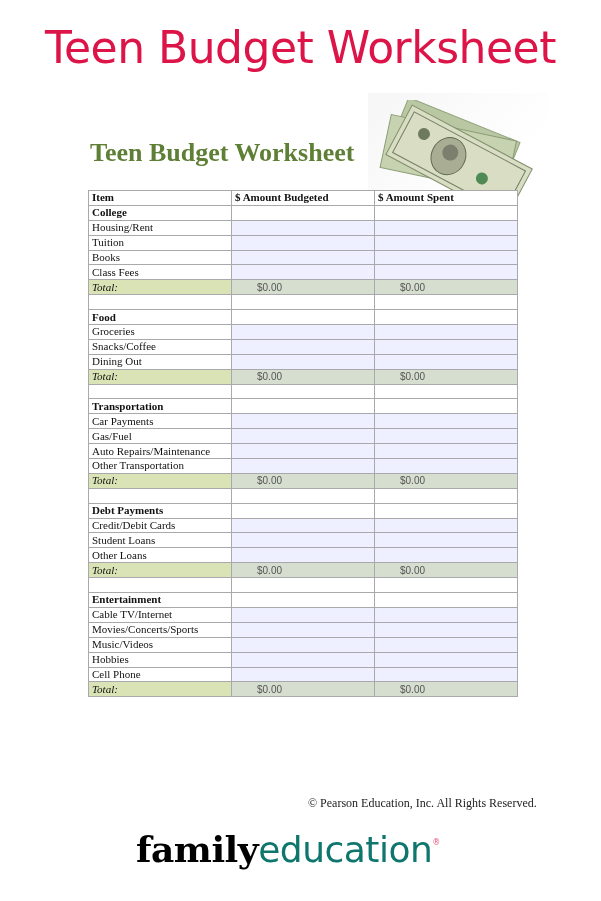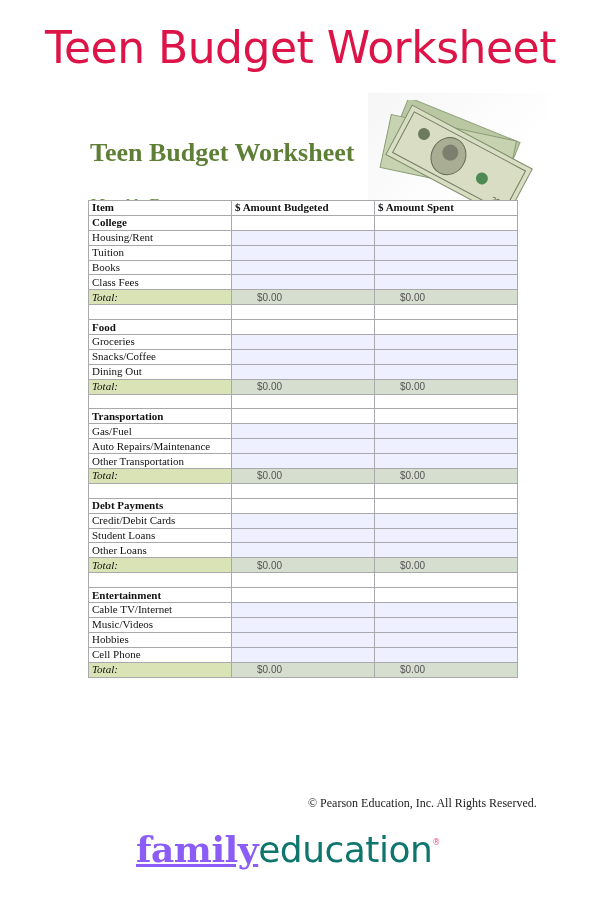--- a/index.html
+++ b/index.html
@@ -2,34 +2,34 @@
 <html><head>
 <meta charset="utf-8">
 <style>
   html, body { margin:0; padding:0; }
   body { width:601px; height:901px; background:#ffffff; position:relative; overflow:hidden; font-family:"Liberation Serif", serif; }
   .main-title { position:absolute; left:0; top:22px; width:601px; text-align:center; font-family:"DejaVu Sans", sans-serif; font-weight:normal; font-size:44px; color:#dc1448; letter-spacing:-0.5px; white-space:nowrap; }
   .sheet-shadow { position:absolute; left:368px; top:93px; width:180px; height:130px; background:linear-gradient(135deg,#f6f6f6,#ffffff 70%); }
   .doc-title { position:absolute; left:90px; top:138px; font-family:"Liberation Serif", serif; font-weight:bold; font-size:26px; color:#5e7f35; white-space:nowrap; }
   .money { position:absolute; left:370px; top:100px; width:165px; height:112px; }
   .section-label { position:absolute; left:91px; top:196px; font-family:Liberation Serif, serif; font-weight:bold; font-size:15px; color:#6f9440; }
-  table.budget { position:absolute; left:88px; top:200px; width:429px; border-collapse:collapse; table-layout:fixed; font-family:"Liberation Serif", serif; font-size:11px; color:#111; }
+  table.budget { position:absolute; left:88px; top:190px; width:429px; border-collapse:collapse; table-layout:fixed; font-family:"Liberation Serif", serif; font-size:11px; color:#111; }
   table.budget td { border:1px solid #a9a9ad; height:13.9px; padding:0 3px; line-height:13px; white-space:nowrap; overflow:hidden; }
   col.c1 { width:143px; } col.c2 { width:143px; } col.c3 { width:143px; }
   tr.hdr td { font-weight:bold; background:#fff; }
   tr.cat td.lbl { font-weight:bold; }
   tr.cat td { background:#fff; }
   tr.item td.lbl { background:#fff; }
   tr.item td.in { background:#eef0ff; }
   tr.total td.lbl { background:#d9e3b5; font-style:italic; }
   tr.total td.val { background:#d6decf; font-family:"Liberation Sans", sans-serif; font-size:10px; color:#555;padding-left:25px; }
   tr.blank td { background:#fff; }
   .copyright { position:absolute; left:308px; top:796px; font-family:Liberation Serif, serif; font-size:12px; color:#222; white-space:nowrap; }
   .logo { position:absolute; left:136px; top:828px; white-space:nowrap; font-size:36px; letter-spacing:-0.5px; }
-  .logo .fam { font-family:"DejaVu Serif", serif; font-weight:bold; color:#8b5cf6;text-decoration:underline; }
+  .logo .fam { font-family:"DejaVu Serif", serif; font-weight:bold; color:#000000; }
   .logo .edu { font-family:"DejaVu Sans", sans-serif; font-weight:normal; color:#0f766e; }
   .logo .reg { font-family:"DejaVu Sans", sans-serif; font-size:8px; color:#e8557c; vertical-align:top; position:relative; top:10px; }
 </style>
 </head>
 <body>
 
 <div class="main-title">Teen Budget Worksheet</div>
 
 <div class="sheet-shadow"></div>
 <div class="doc-title">Teen Budget Worksheet</div>
@@ -133,20 +133,25 @@
         <td></td>
         <td></td>
       </tr>
 
     <tr class="cat">
       <td class="lbl">Transportation</td>
         <td></td>
         <td></td>
     </tr>
     <tr class="item">
+        <td class="lbl">Car Payments</td>
+        <td class="in"></td>
+        <td class="in"></td>
+      </tr>
+    <tr class="item">
         <td class="lbl">Gas/Fuel</td>
         <td class="in"></td>
         <td class="in"></td>
       </tr>
     <tr class="item">
         <td class="lbl">Auto Repairs/Maintenance</td>
         <td class="in"></td>
         <td class="in"></td>
       </tr>
     <tr class="item">
@@ -196,20 +201,25 @@
         <td></td>
       </tr>
 
     <tr class="cat">
       <td class="lbl">Entertainment</td>
         <td></td>
         <td></td>
     </tr>
     <tr class="item">
         <td class="lbl">Cable TV/Internet</td>
+        <td class="in"></td>
+        <td class="in"></td>
+      </tr>
+    <tr class="item">
+        <td class="lbl">Movies/Concerts/Sports</td>
         <td class="in"></td>
         <td class="in"></td>
       </tr>
     <tr class="item">
         <td class="lbl">Music/Videos</td>
         <td class="in"></td>
         <td class="in"></td>
       </tr>
     <tr class="item">
         <td class="lbl">Hobbies</td>

